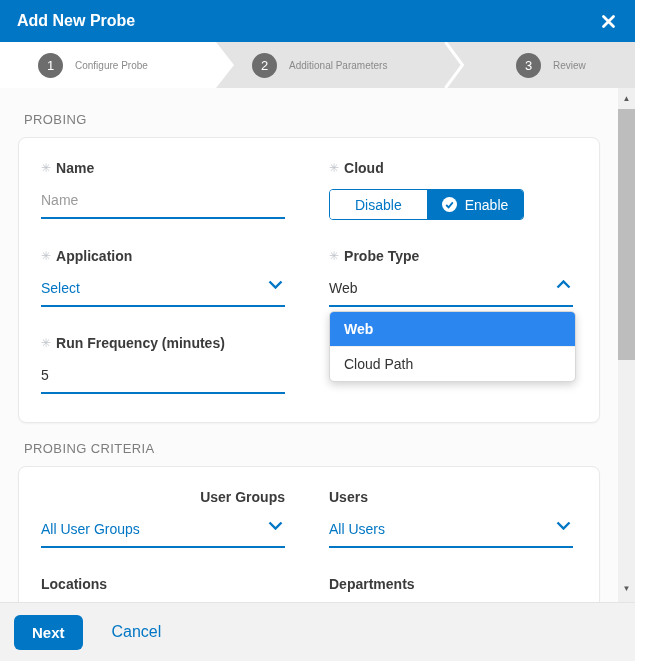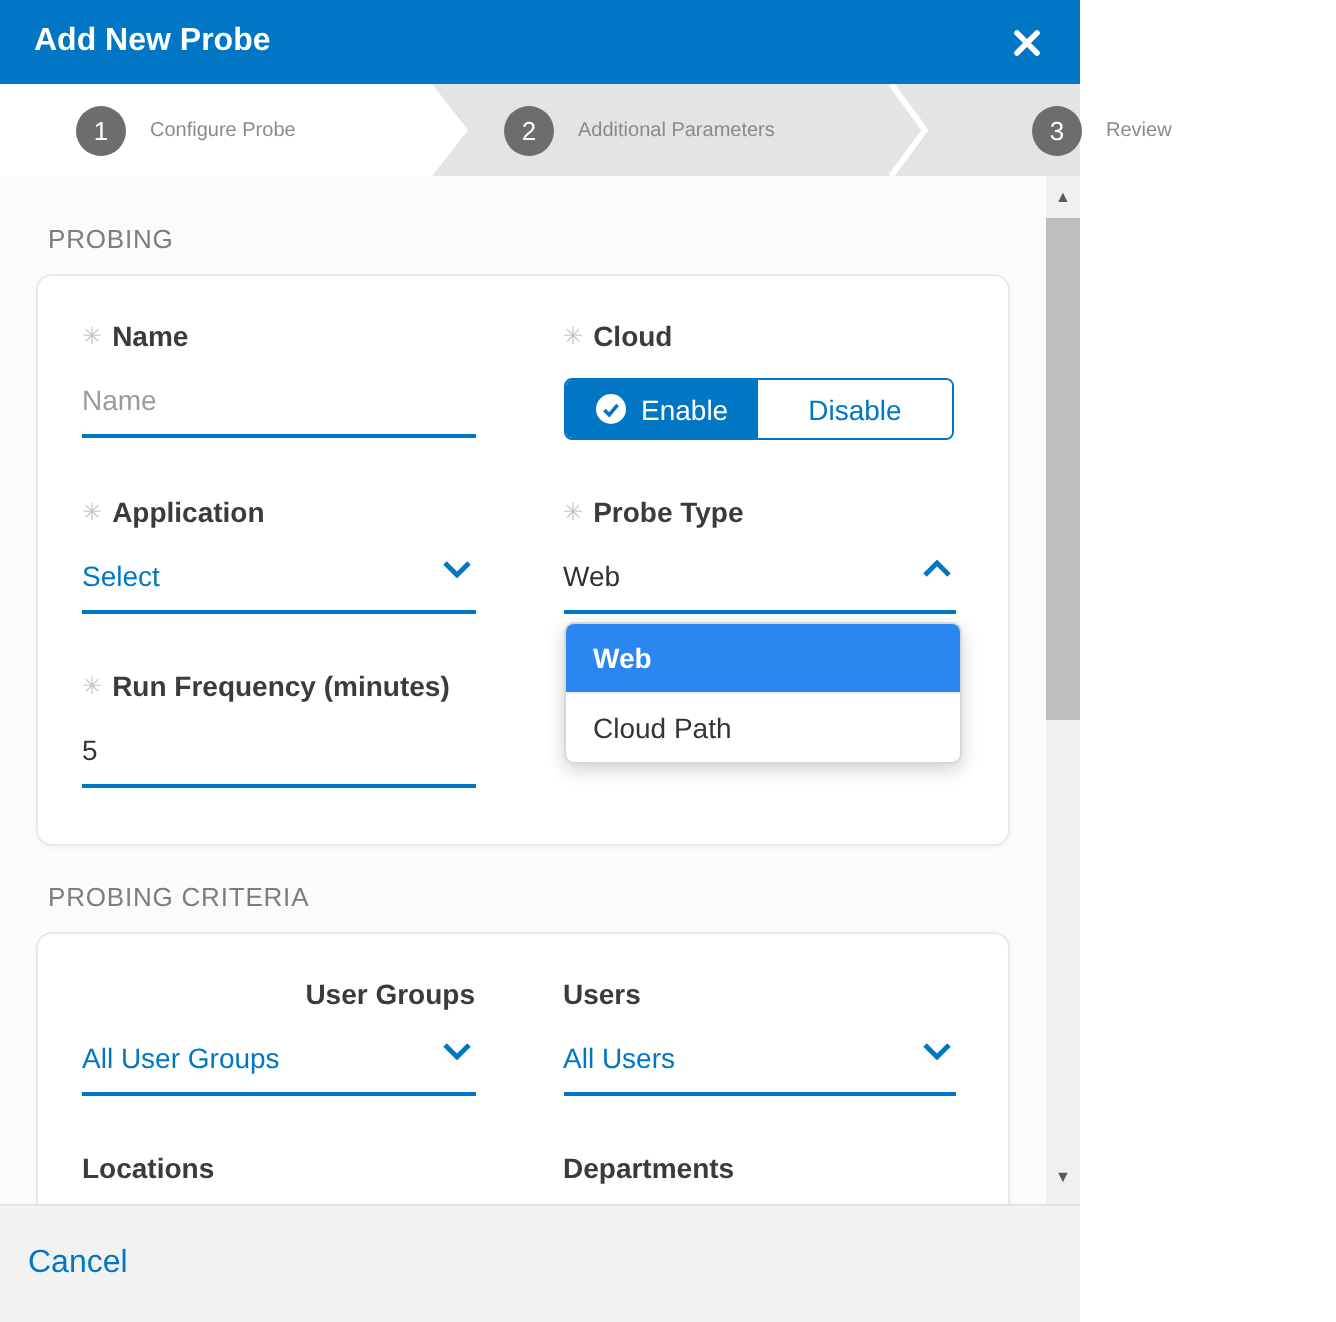--- a/index.html
+++ b/index.html
@@ -4,21 +4,21 @@
 <style>
   * { box-sizing: border-box; }
   html,body { margin:0; padding:0; }
   body {
     width:668px; height:661px;
     font-family:"Liberation Sans", sans-serif;
     background:#ffffff;
     overflow:hidden;
   }
   .modal {
-    width:540px; height:661px;
+    width:635px; height:661px;
     display:flex; flex-direction:column;
     background:#fff;
     position:relative;
   }
 
   
   .header {
     flex:0 0 42px;
     background:#0076C4;
     color:#fff;
@@ -231,30 +231,30 @@
         </div>
         <input class="text-input" type="text" placeholder="Name" style="">
       </div>
 
       <div class="field">
         <div class="field-label">
           <span class="asterisk">✳</span>
           <span>Cloud</span>
         </div>
         <div class="toggle">
+          <button class="toggle-opt unselected">
+            <span>Disable</span>
+          </button>
           <button class="toggle-opt selected">
             <span class="check-circle">
               <svg width="9" height="8" viewBox="0 0 9 8">
                   <path d="M1.2 4l2.4 2.4L7.8 1.4" fill="none" stroke="#0076C4" stroke-width="1.8"></path>
                 </svg>
             </span>
             <span>Enable</span>
-          </button>
-          <button class="toggle-opt unselected">
-            <span>Disable</span>
           </button>
         </div>
       </div>
 
       <div class="field">
         <div class="field-label">
           <span class="asterisk">✳</span>
           <span>Application</span>
         </div>
         <div class="select-wrap">
@@ -350,16 +350,17 @@
     </div>
 
     <div class="scrollbar">
       <div class="scroll-arrow up">▲</div>
       <div class="scroll-thumb"></div>
       <div class="scroll-arrow down">▼</div>
     </div>
   </div>
 
   <div class="footer">
+    <button class="next-btn">Next</button>
     <button class="cancel-link">Cancel</button>
   </div>
 
 </div>
 
 </body></html>

